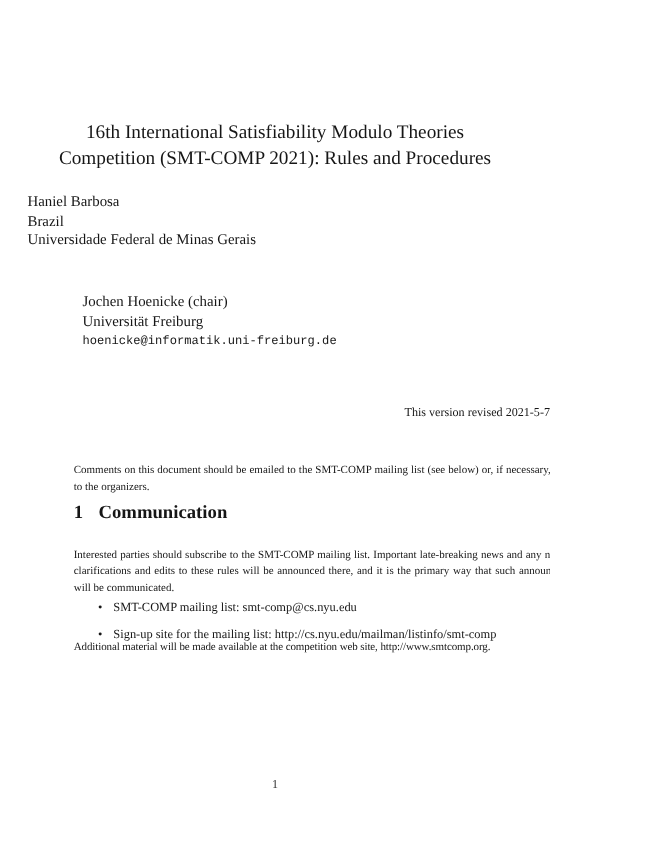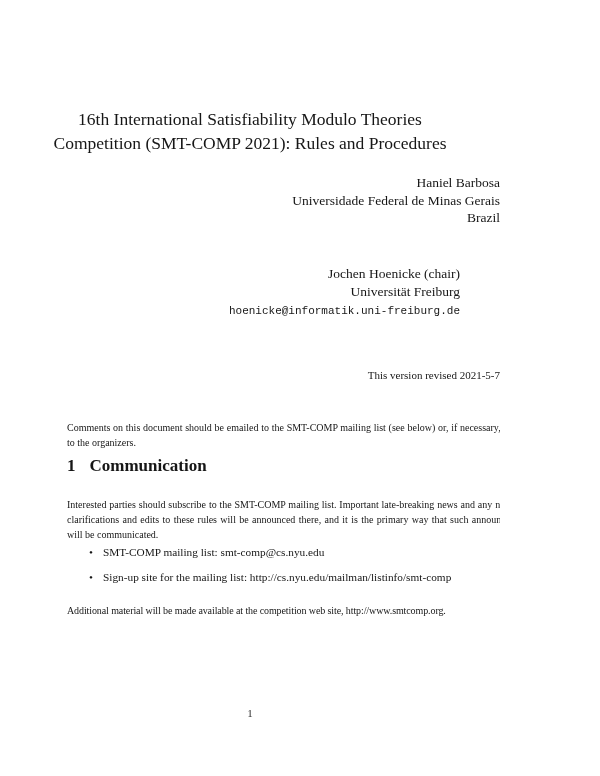--- a/index.html
+++ b/index.html
@@ -16,21 +16,21 @@
   .title-block {
     position: absolute;
     top: 108px; left: 20px; right: 20px;
     text-align: center;
     font-size: 17.5px;
     line-height: 23.5px;
     white-space: nowrap;
   }
   
   .author-block {
-    text-align: right;
+    text-align: left;
     font-size: 13.5px;
     line-height: 17.5px;
     margin-left: 25px;
   }
   .author-block.single {
     position: absolute;
     top: 174px; left: 0; right: 0;
   }
   .author-email {
     font-family: "Liberation Mono", monospace;
@@ -55,21 +55,21 @@
     line-height: 14px;
   }
   
   .body-text {
     font-size: 10px;
     line-height: 15.2px;
     text-align: justify;
   }
   .p-intro   { position: absolute; top: 410px; left: 67px; width: 467px; }
   .p-main    { position: absolute; top: 487px; left: 67px; width: 467px; }
-  .p-closing { position: absolute; top: 593px; left: 67px; width: 500px;
+  .p-closing { position: absolute; top: 571px; left: 67px; width: 500px;
                text-align: left; white-space: nowrap; letter-spacing: -0.1px; }
   
   .section-heading {
     position: absolute;
     top: 456px; left: 67px; right: 64px;
     font-size: 17px;
     font-weight: bold;
     line-height: 20px;
   }
   .section-heading .sec-num { display: inline-block; margin-right: 14px; }
@@ -106,22 +106,22 @@
 
 <div class="page">
 
   <div class="title-block">
     <div>16th International Satisfiability Modulo Theories</div>
     <div>Competition (SMT-COMP 2021): Rules and Procedures</div>
   </div>
 
   <div class="author-block single">
     <div>Haniel Barbosa</div>
+    <div>Brazil</div>
     <div>Universidade Federal de Minas Gerais</div>
-    <div>Brazil</div>
   </div>
 
   <div class="authors-row">
     <div class="author-block">
       <div>Jochen Hoenicke (chair)</div>
       <div>Universität Freiburg</div>
       <div class="author-email">hoenicke@informatik.uni-freiburg.de</div>
     </div>
   </div>
 

